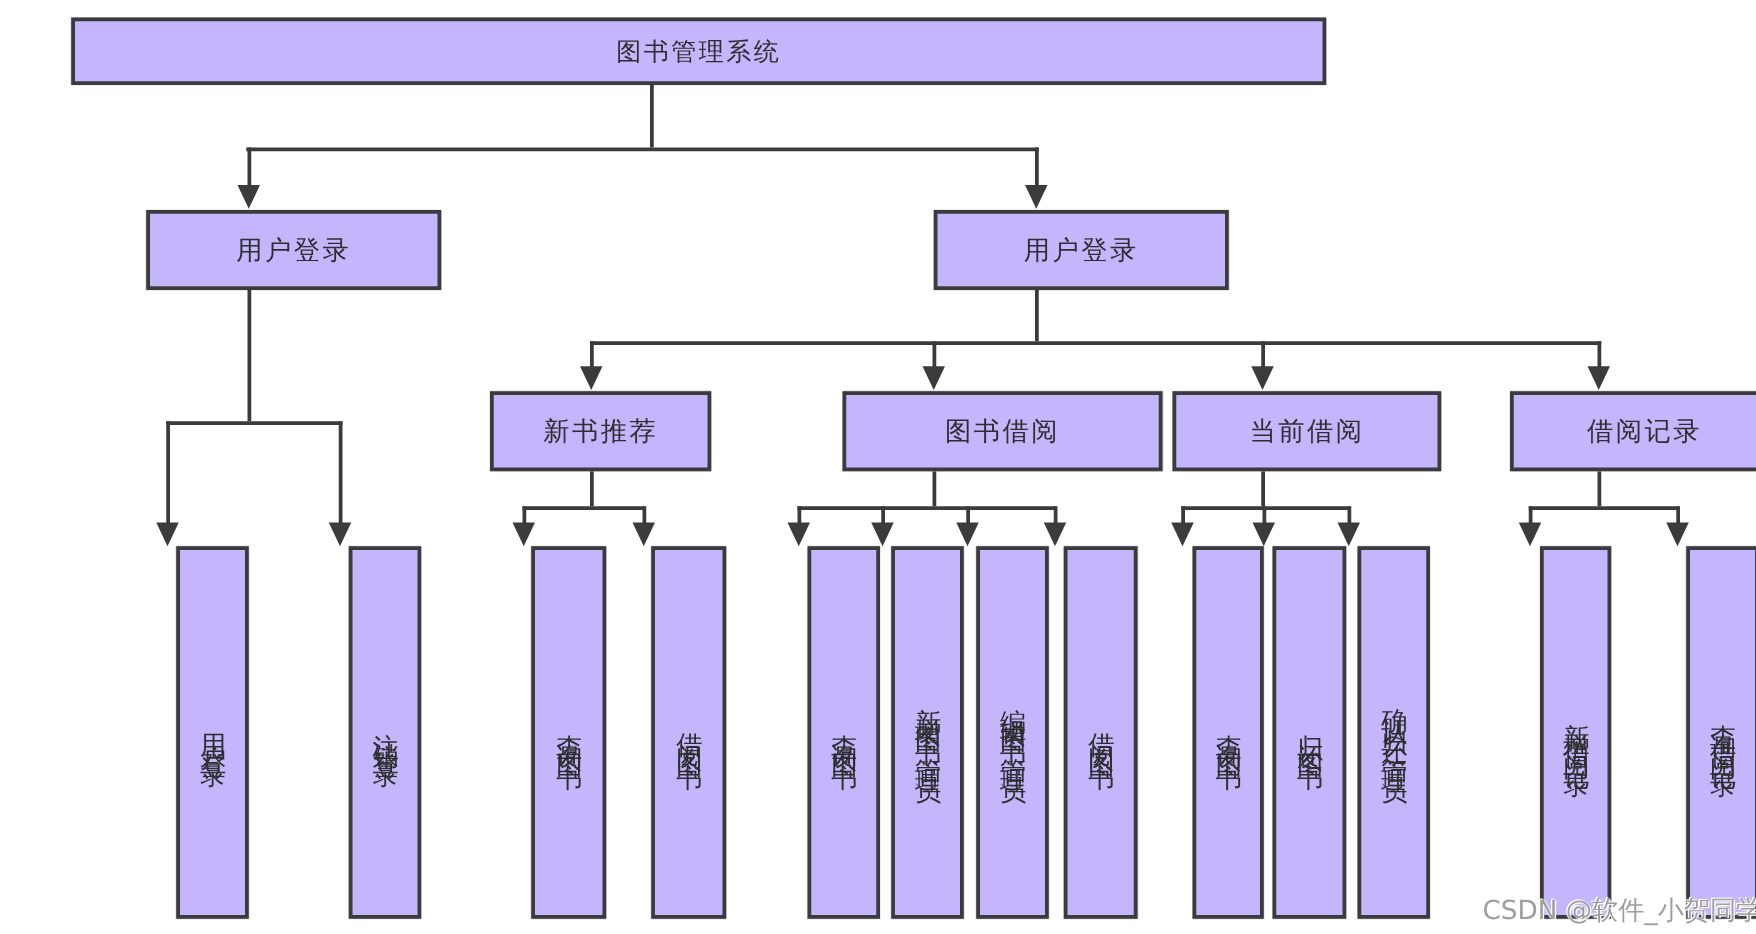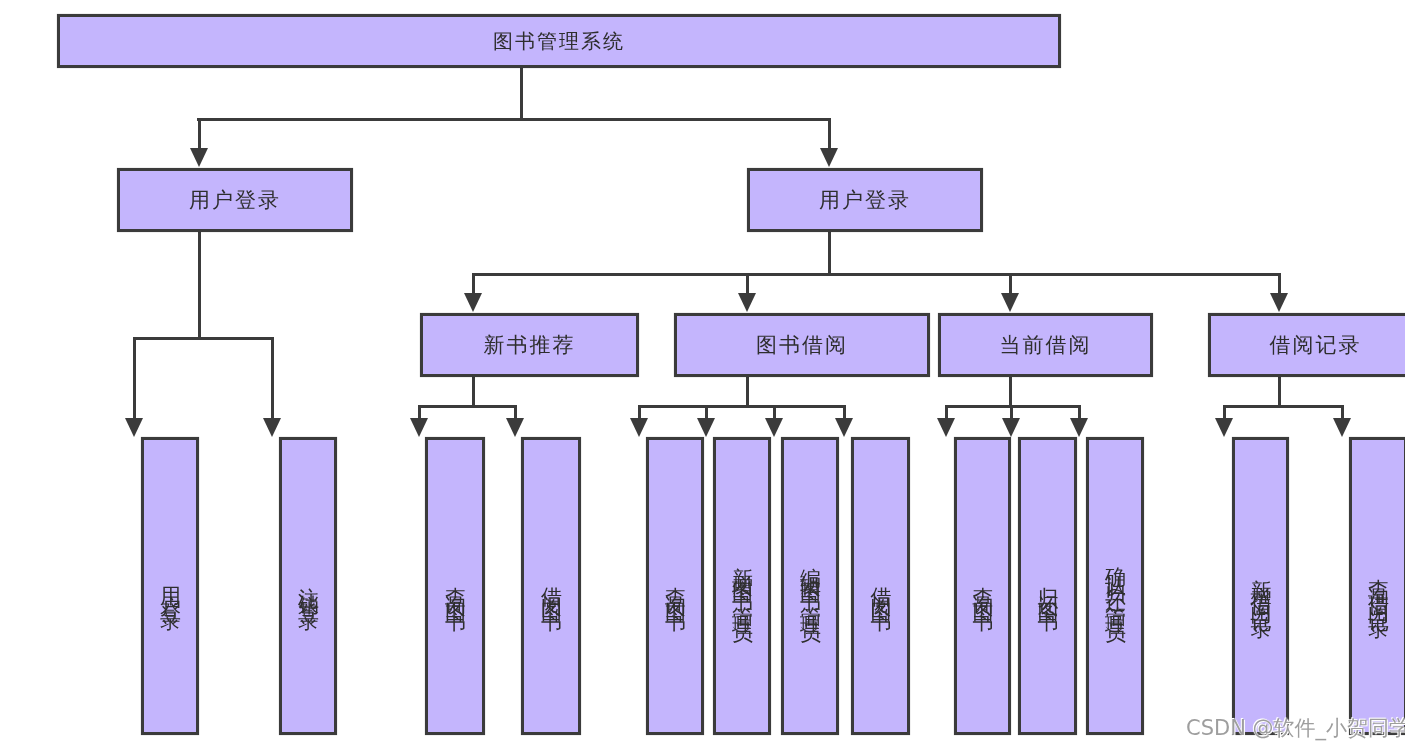--- a/index.html
+++ b/index.html
@@ -103,21 +103,21 @@
   <div class="arrow" style="left:1002px;top:418px"></div>
   <div class="arrow" style="left:1070px;top:418px"></div>
   <div class="arrow" style="left:1215px;top:418px"></div>
   <div class="arrow" style="left:1333px;top:418px"></div>
 
   <div class="node hnode root" style="left:21px;top:14px;width:1004px;height:54px">图书管理系统</div>
 
   <div class="node hnode" style="left:81px;top:168px;width:236px;height:64px">用户登录</div>
   <div class="node hnode" style="left:711px;top:168px;width:236px;height:64px">用户登录</div>
 
-  <div class="node hnode" style="left:384px;top:313px;width:219px;height:64px">新书推荐</div>
+  <div class="node hnode" style="left:356px;top:313px;width:177px;height:64px">新书推荐</div>
   <div class="node hnode" style="left:638px;top:313px;width:256px;height:64px">图书借阅</div>
   <div class="node hnode" style="left:902px;top:313px;width:215px;height:64px">当前借阅</div>
   <div class="node hnode" style="left:1172px;top:313px;width:215px;height:64px">借阅记录</div>
 
   <div class="node vnode" style="left:105px;top:437px;width:58px;height:298px">用户登录</div>
   <div class="node vnode" style="left:243px;top:437px;width:58px;height:298px">注销登录</div>
 
   <div class="node vnode" style="left:389px;top:437px;width:60px;height:298px">查询图书</div>
   <div class="node vnode" style="left:485px;top:437px;width:60px;height:298px">借阅图书</div>
 

